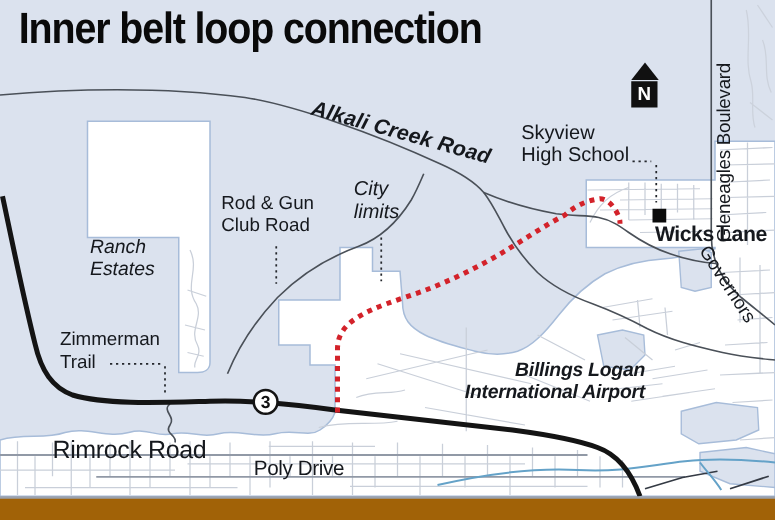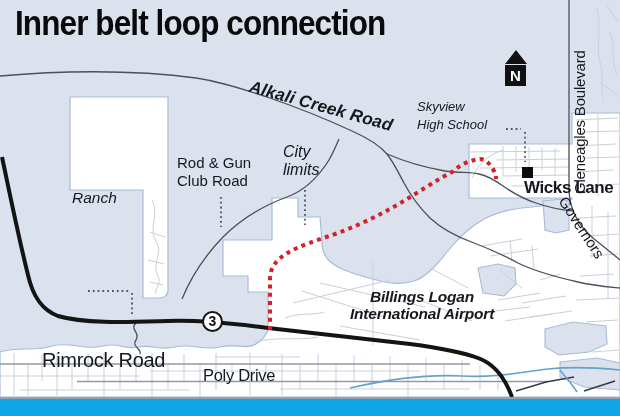--- a/index.html
+++ b/index.html
@@ -1,40 +1,40 @@
 <!DOCTYPE html>
 <html><head>
 <meta charset="utf-8">
 <style>
   html,body{margin:0;padding:0;background:#ffffff;}
   .stage{
     position:relative;width:620px;height:416px;overflow:hidden;
-    font-family:"Liberation Sans",sans-serif;background:#0ea5e9;
+    font-family:"Liberation Sans",sans-serif;background:#a16207;
   }
   .stage svg{position:absolute;left:0;top:0;}
   .lbl{position:absolute;white-space:nowrap;color:#15181d;line-height:1.1;}
   .map-title{
     left:15px;top:4px;font-size:35px;font-weight:bold;color:#0a0a0a;
     letter-spacing:-1px;transform:scaleX(.9);transform-origin:0 0;
   }
   .alkali{left:252px;top:78px;font-size:17px;font-weight:bold;font-style:italic;
     letter-spacing:.2px;transform:rotate(15.5deg);transform-origin:0 0;}
-  .skyview{left:417px;top:98px;font-size:13px;font-style:italic;line-height:17.5px;}
+  .skyview{left:417px;top:98px;font-size:16px;line-height:17.5px;}
   .gleneagles{left:572px;top:194px;width:176px;font-size:15px;letter-spacing:-.2px;
     transform:rotate(-90deg);transform-origin:0 0;}
   .governors{left:569px;top:194px;width:90px;font-size:15px;
     transform:rotate(57deg);transform-origin:0 0;}
   .wicks{left:524px;top:179px;font-size:17px;font-weight:bold;letter-spacing:-.4px;}
   .rehberg{left:72px;top:189px;font-size:15.5px;font-style:italic;line-height:17.5px;}
   .rodgun{left:177px;top:154px;font-size:15px;line-height:17.5px;}
   .citylimits{left:283px;top:143px;font-size:16px;font-style:italic;line-height:18px;}
   .zimmerman{left:48px;top:263px;font-size:15px;line-height:17.5px;}
   .rimrock{left:42px;top:349px;font-size:20px;letter-spacing:-.3px;}
   .poly{left:191px;top:366px;font-size:16.5px;letter-spacing:-.3px;margin-left:12px;}
-  .airport{left:328px;top:289px;width:188px;text-align:center;
+  .airport{left:328px;top:289px;width:188px;text-align:right;
     font-size:15.5px;font-weight:bold;font-style:italic;line-height:16.5px;letter-spacing:-.2px;}
   .badge{
     left:202px;top:311px;width:21px;height:21px;box-sizing:border-box;
     border:2.5px solid #141414;border-radius:50%;background:#ffffff;
     font-size:14px;font-weight:bold;text-align:center;line-height:16px;color:#111;
   }
   .north{left:504px;top:50px;width:23px;text-align:center;}
   .north .tri{width:0;height:0;margin:0 auto;
     border-left:11px solid transparent;border-right:11px solid transparent;
     border-bottom:14px solid #111;}
@@ -161,32 +161,37 @@
   </div>
 
   <div class="lbl gleneagles">Gleneagles Boulevard</div>
 
   <div class="lbl governors">Governors</div>
 
   <div class="lbl wicks">Wicks Lane</div>
 
   <div class="lbl rehberg">
     <div>Ranch</div>
+    <div>Estates</div>
   </div>
 
   <div class="lbl rodgun">
     <div>Rod &amp; Gun</div>
     <div>Club Road</div>
   </div>
 
   <div class="lbl citylimits">
     <div>City</div>
     <div>limits</div>
   </div>
 
+  <div class="lbl zimmerman">
+    <div>Zimmerman</div>
+    <div>Trail</div>
+  </div>
 
   <div class="lbl rimrock">Rimrock Road</div>
 
   <div class="lbl poly">Poly Drive</div>
 
   <div class="lbl airport">
     <div>Billings Logan</div>
     <div>International Airport</div>
   </div>
 

